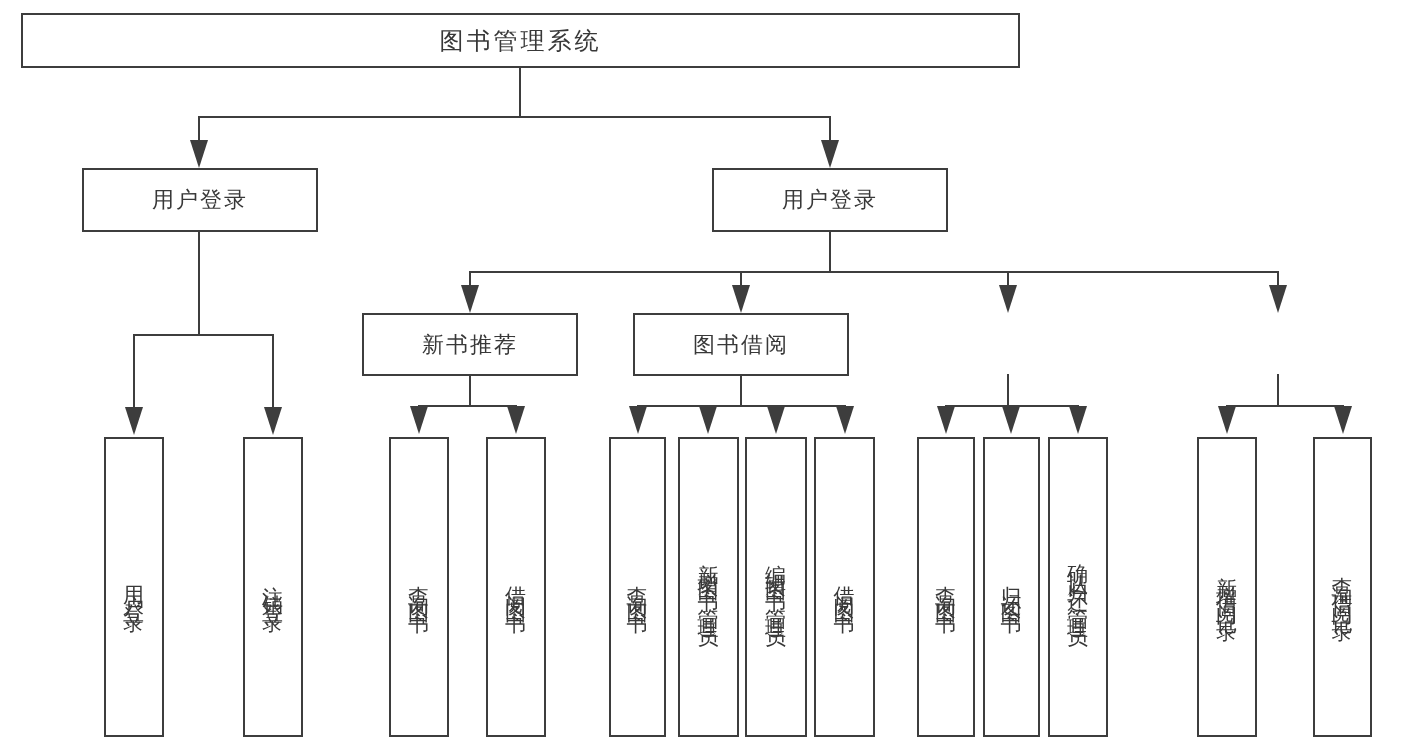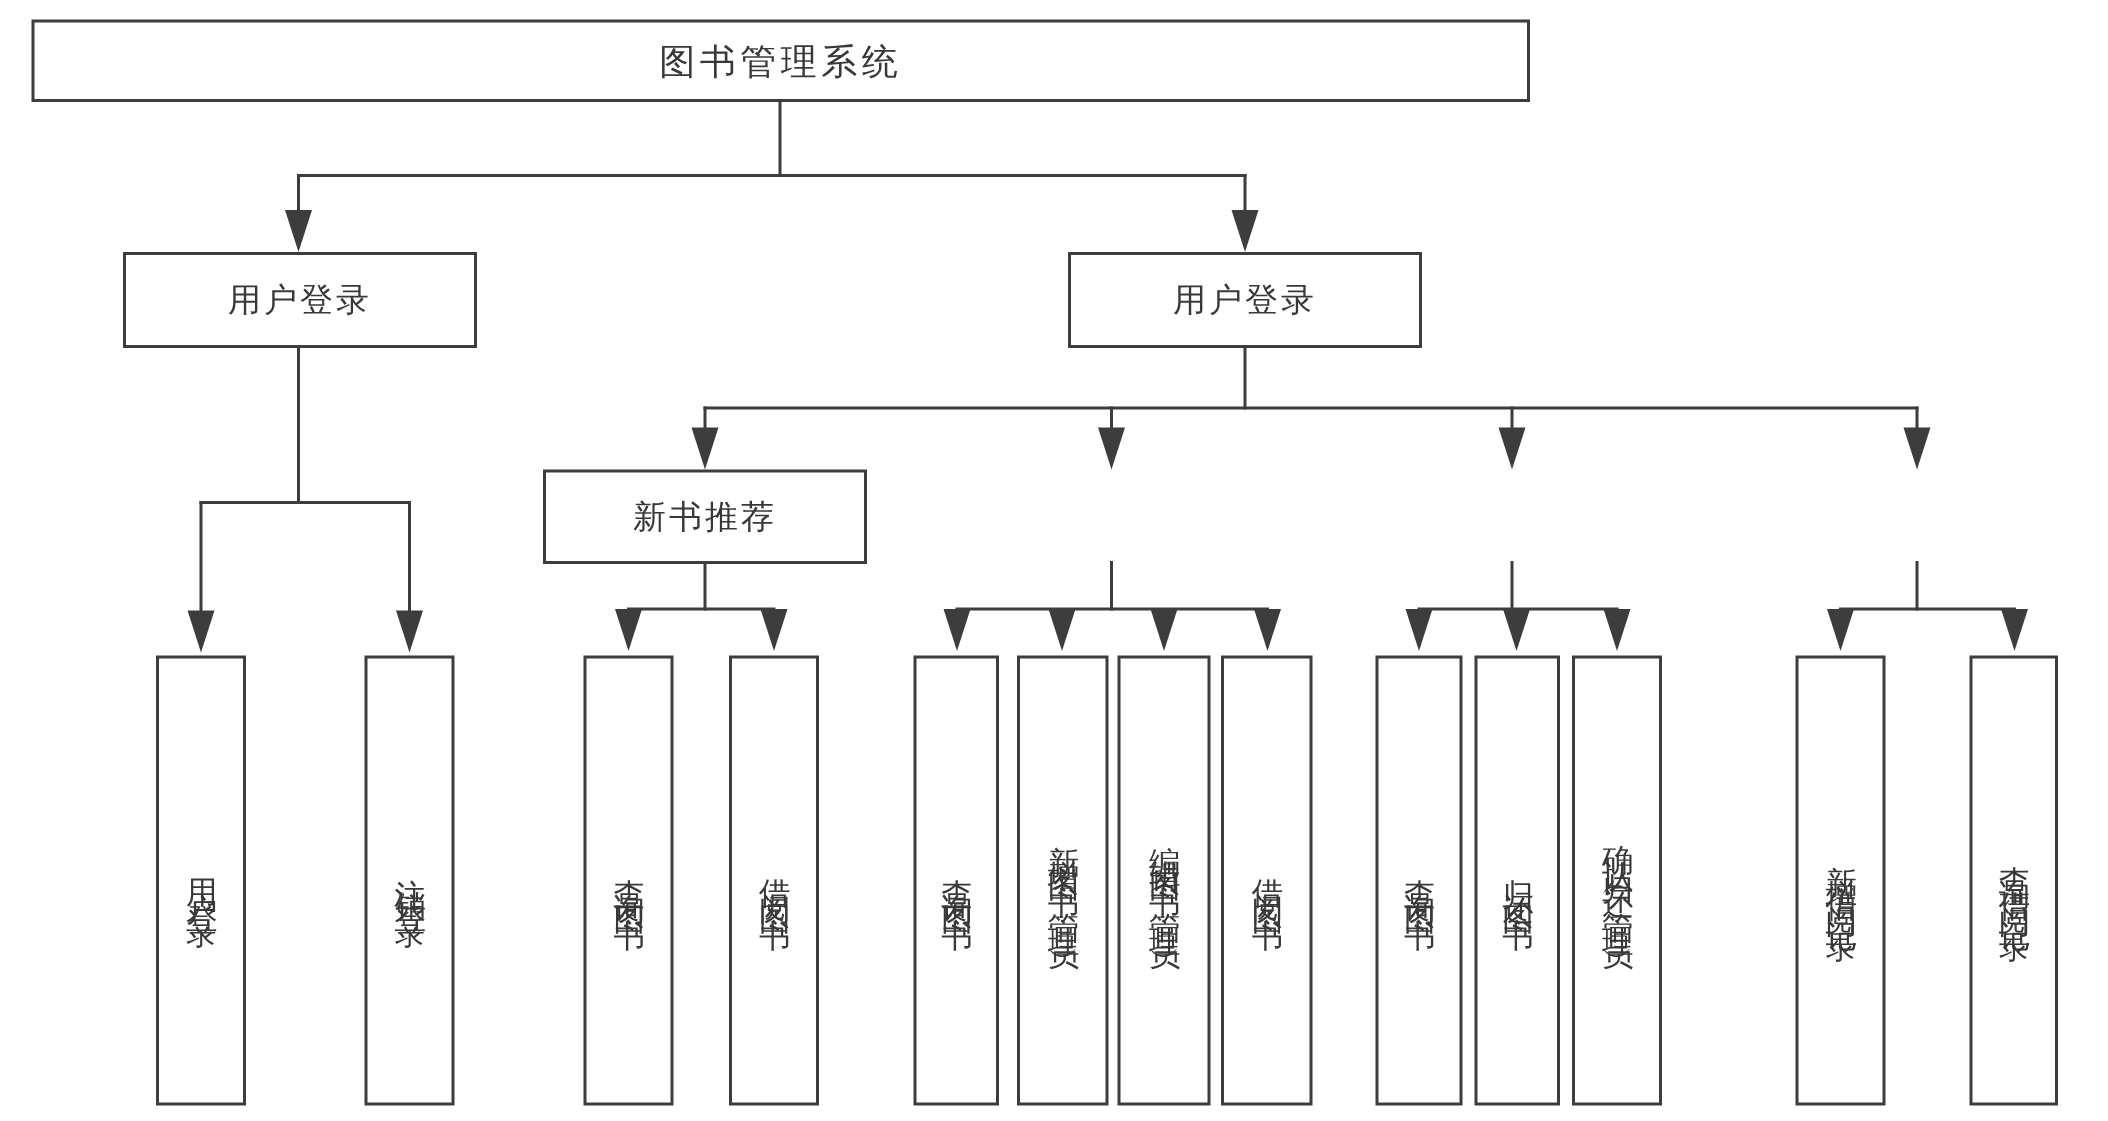--- a/index.html
+++ b/index.html
@@ -73,20 +73,23 @@
   <div class="vline" style="left:740px;top:271px;height:15px;"></div>
   <div class="arrow" style="left:732px;top:285px;"></div>
   <div class="vline" style="left:1007px;top:271px;height:15px;"></div>
   <div class="arrow" style="left:999px;top:285px;"></div>
   <div class="vline" style="left:1277px;top:271px;height:15px;"></div>
   <div class="arrow" style="left:1269px;top:285px;"></div>
 
   <div class="box" style="left:362px;top:313px;width:216px;height:63px;">
     <span class="hlabel">新书推荐</span>
   </div>
+  <div class="box" style="left:633px;top:313px;width:216px;height:63px;">
+    <span class="hlabel">图书借阅</span>
+  </div>
 
   <div class="vline" style="left:469px;top:374px;height:33px;"></div>
   <div class="hline" style="left:418px;top:405px;width:99px;"></div>
   <div class="arrow" style="left:410px;top:406px;"></div>
   <div class="arrow" style="left:507px;top:406px;"></div>
 
   <div class="vline" style="left:740px;top:374px;height:33px;"></div>
   <div class="hline" style="left:637px;top:405px;width:209px;"></div>
   <div class="arrow" style="left:629px;top:406px;"></div>
   <div class="arrow" style="left:699px;top:406px;"></div>

